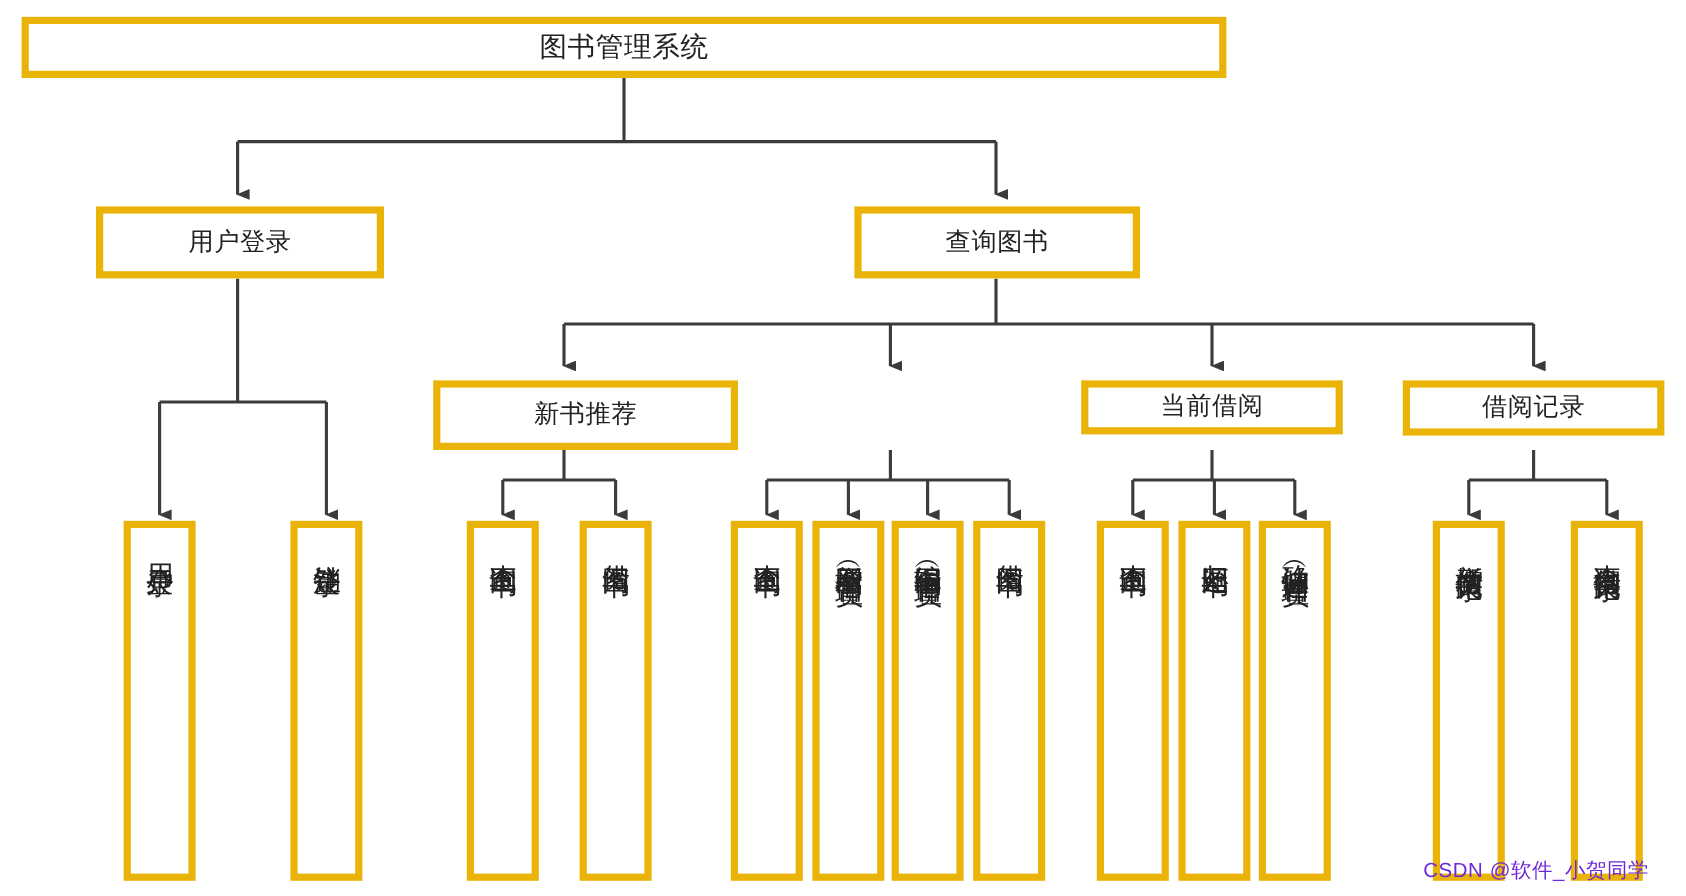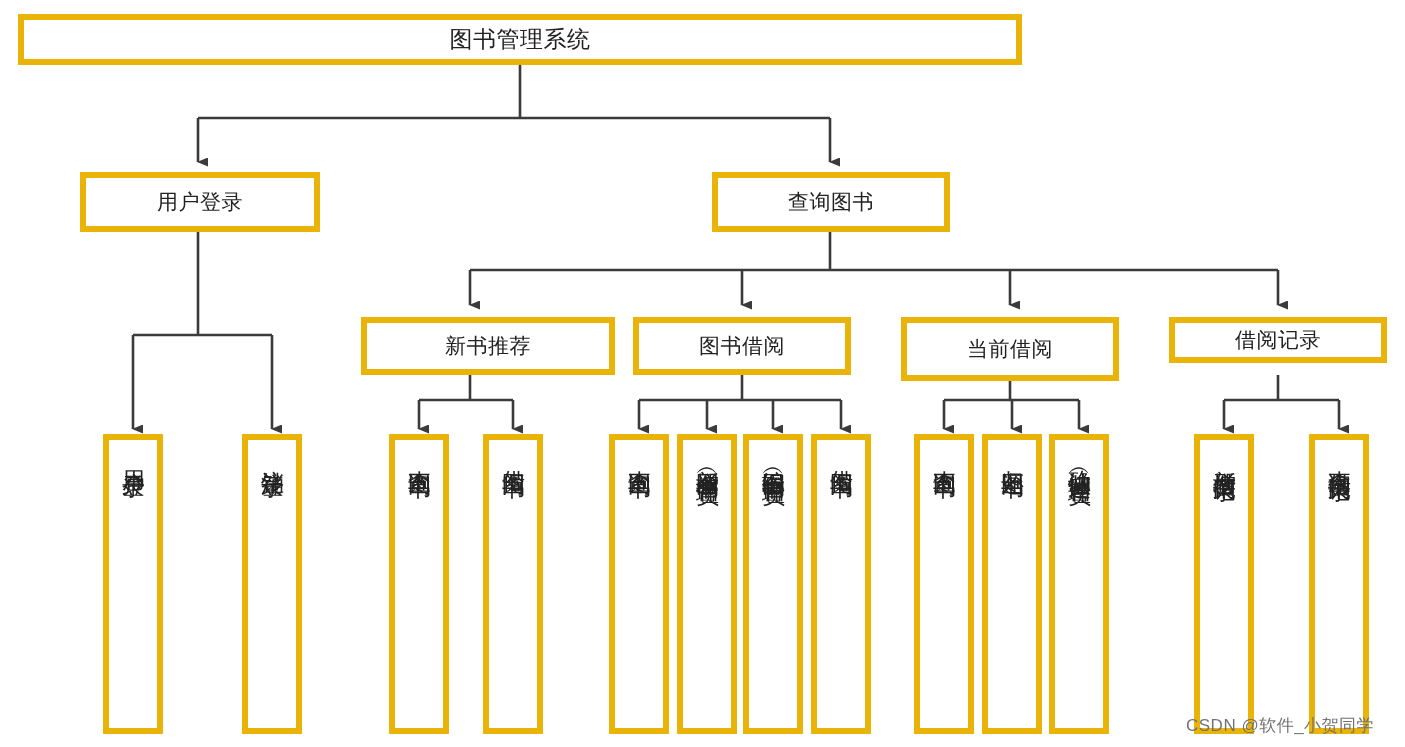--- a/index.html
+++ b/index.html
@@ -44,21 +44,21 @@
     line-height:1.04;
     letter-spacing:2px;
     white-space:nowrap;
     margin-top:4px;
   }
 
   .watermark{
     position:absolute;
     left:1186px;top:714px;
     font-size:17px;
-    color:#737373;
+    color:#6d28d9;
     letter-spacing:0.5px;
     white-space:nowrap;
   }
 </style>
 </head>
 <body>
 
 <div id="canvas">
 
   <svg class="edges" viewBox="0 0 1405 747" xmlns="http://www.w3.org/2000/svg">
@@ -124,25 +124,22 @@
   </div>
 
   <div class="node h-node" style="left:712px;top:172px;width:238px;height:60px;">
     <span class="lbl">查询图书</span>
   </div>
 
   <div class="node h-node" style="left:361px;top:317px;width:254px;height:58px;">
     <span class="lbl">新书推荐</span>
   </div>
 
-  <div class="node h-node" style="left:633px;top:317px;width:218px;height:58px;">
-    <span class="lbl">图书借阅</span>
-  </div>
 
-  <div class="node h-node" style="left:901px;top:317px;width:218px;height:64px;">
+  <div class="node h-node" style="left:901px;top:317px;width:218px;height:45px;">
     <span class="lbl">当前借阅</span>
   </div>
 
   <div class="node h-node" style="left:1169px;top:317px;width:218px;height:46px;">
     <span class="lbl">借阅记录</span>
   </div>
 
   <div class="node v-node" style="left:103px;top:434px;width:60px;height:300px;">
     <span class="lbl">用户登录</span>
   </div>

